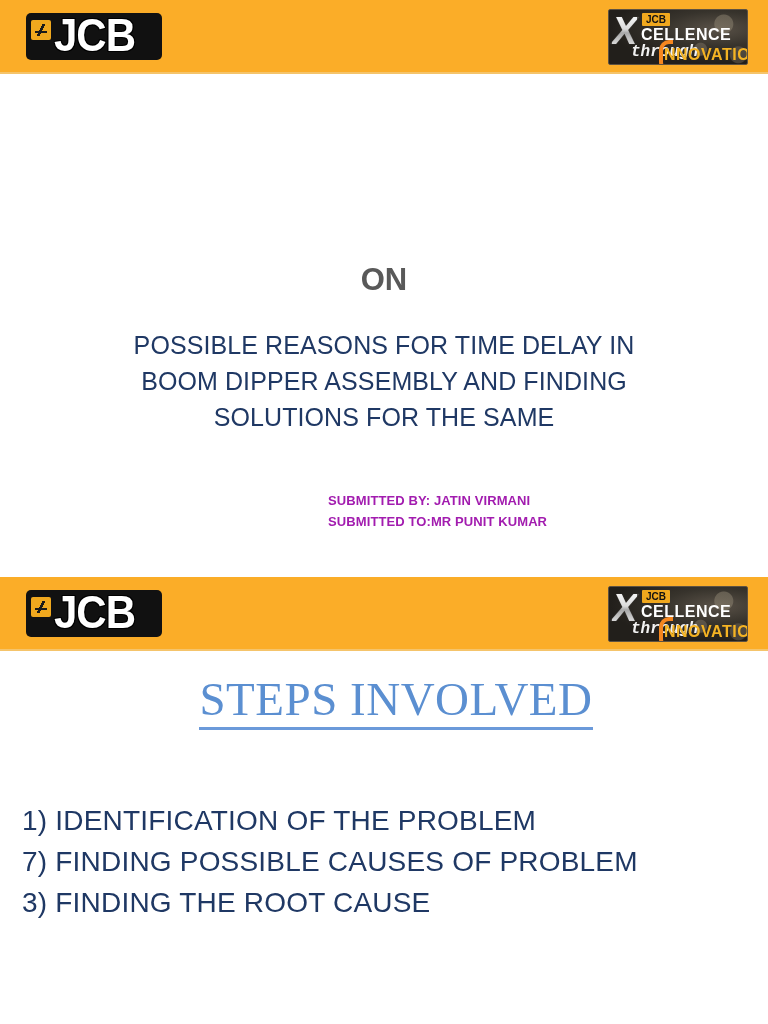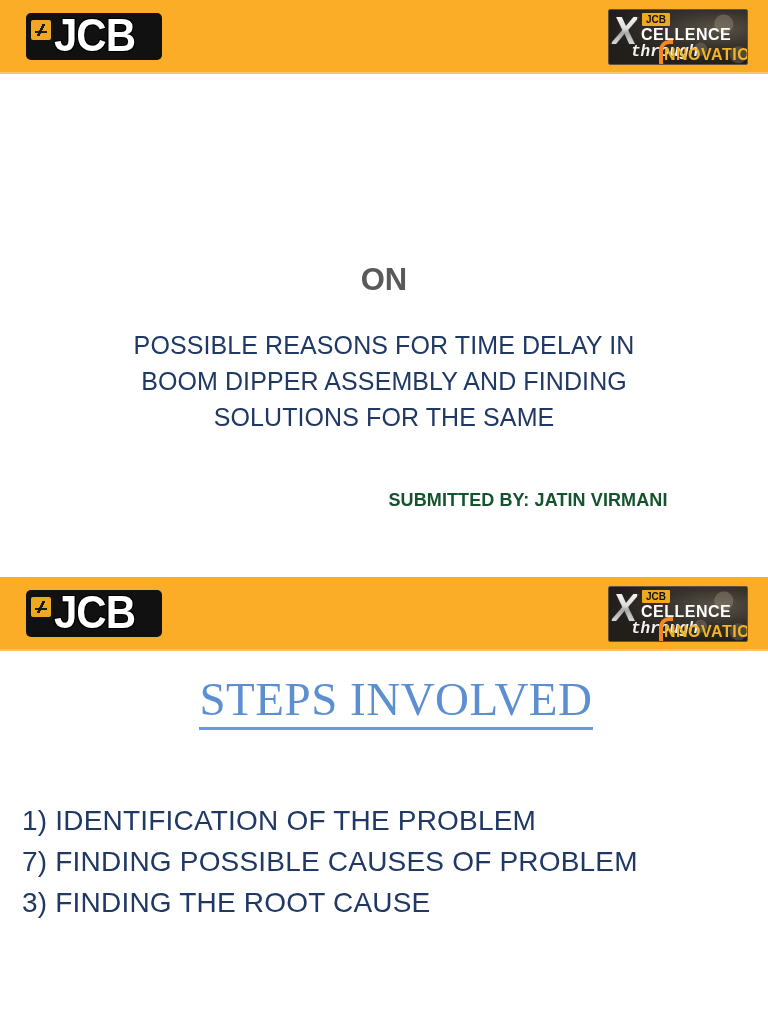--- a/index.html
+++ b/index.html
@@ -236,26 +236,26 @@
     font-size: 25px;
     line-height: 36px;
     color: #1F3864;
     letter-spacing: 0.1px;
   }
   .submitted {
     position: absolute;
     left: 328px;
     top: 490px;
     width: 400px;
-    text-align: center;
-    font-family: "Liberation Sans", sans-serif;
-    font-weight: 700;
-    font-size: 18px;
+    text-align: left;
+    font-family: "Liberation Sans", sans-serif;
+    font-weight: 700;
+    font-size: 13px;
     line-height: 21px;
-    color: #14532d;
+    color: #a21caf;
     letter-spacing: 0.1px;
   }
 
   
   .steps-title {
     position: absolute;
     left: 0;
     top: 672px;
     width: 768px;
     text-align: center;
@@ -312,20 +312,21 @@
     <span class="xcel-innovation">NNOVATION</span>
   </div>
 
 
   <div class="title-on">ON</div>
 
   <div class="title-sub">POSSIBLE REASONS FOR TIME DELAY IN BOOM DIPPER ASSEMBLY AND FINDING SOLUTIONS FOR THE SAME</div>
 
   <div class="submitted">
     <div>SUBMITTED BY: JATIN VIRMANI</div>
+    <div>SUBMITTED TO:MR PUNIT KUMAR</div>
   </div>
 
 </section>
 
 <section id="slide-2" class="slide">
 
   <div class="header-band"></div>
   <div class="header-band-underline"></div>
 
   <div class="jcb-logo">

